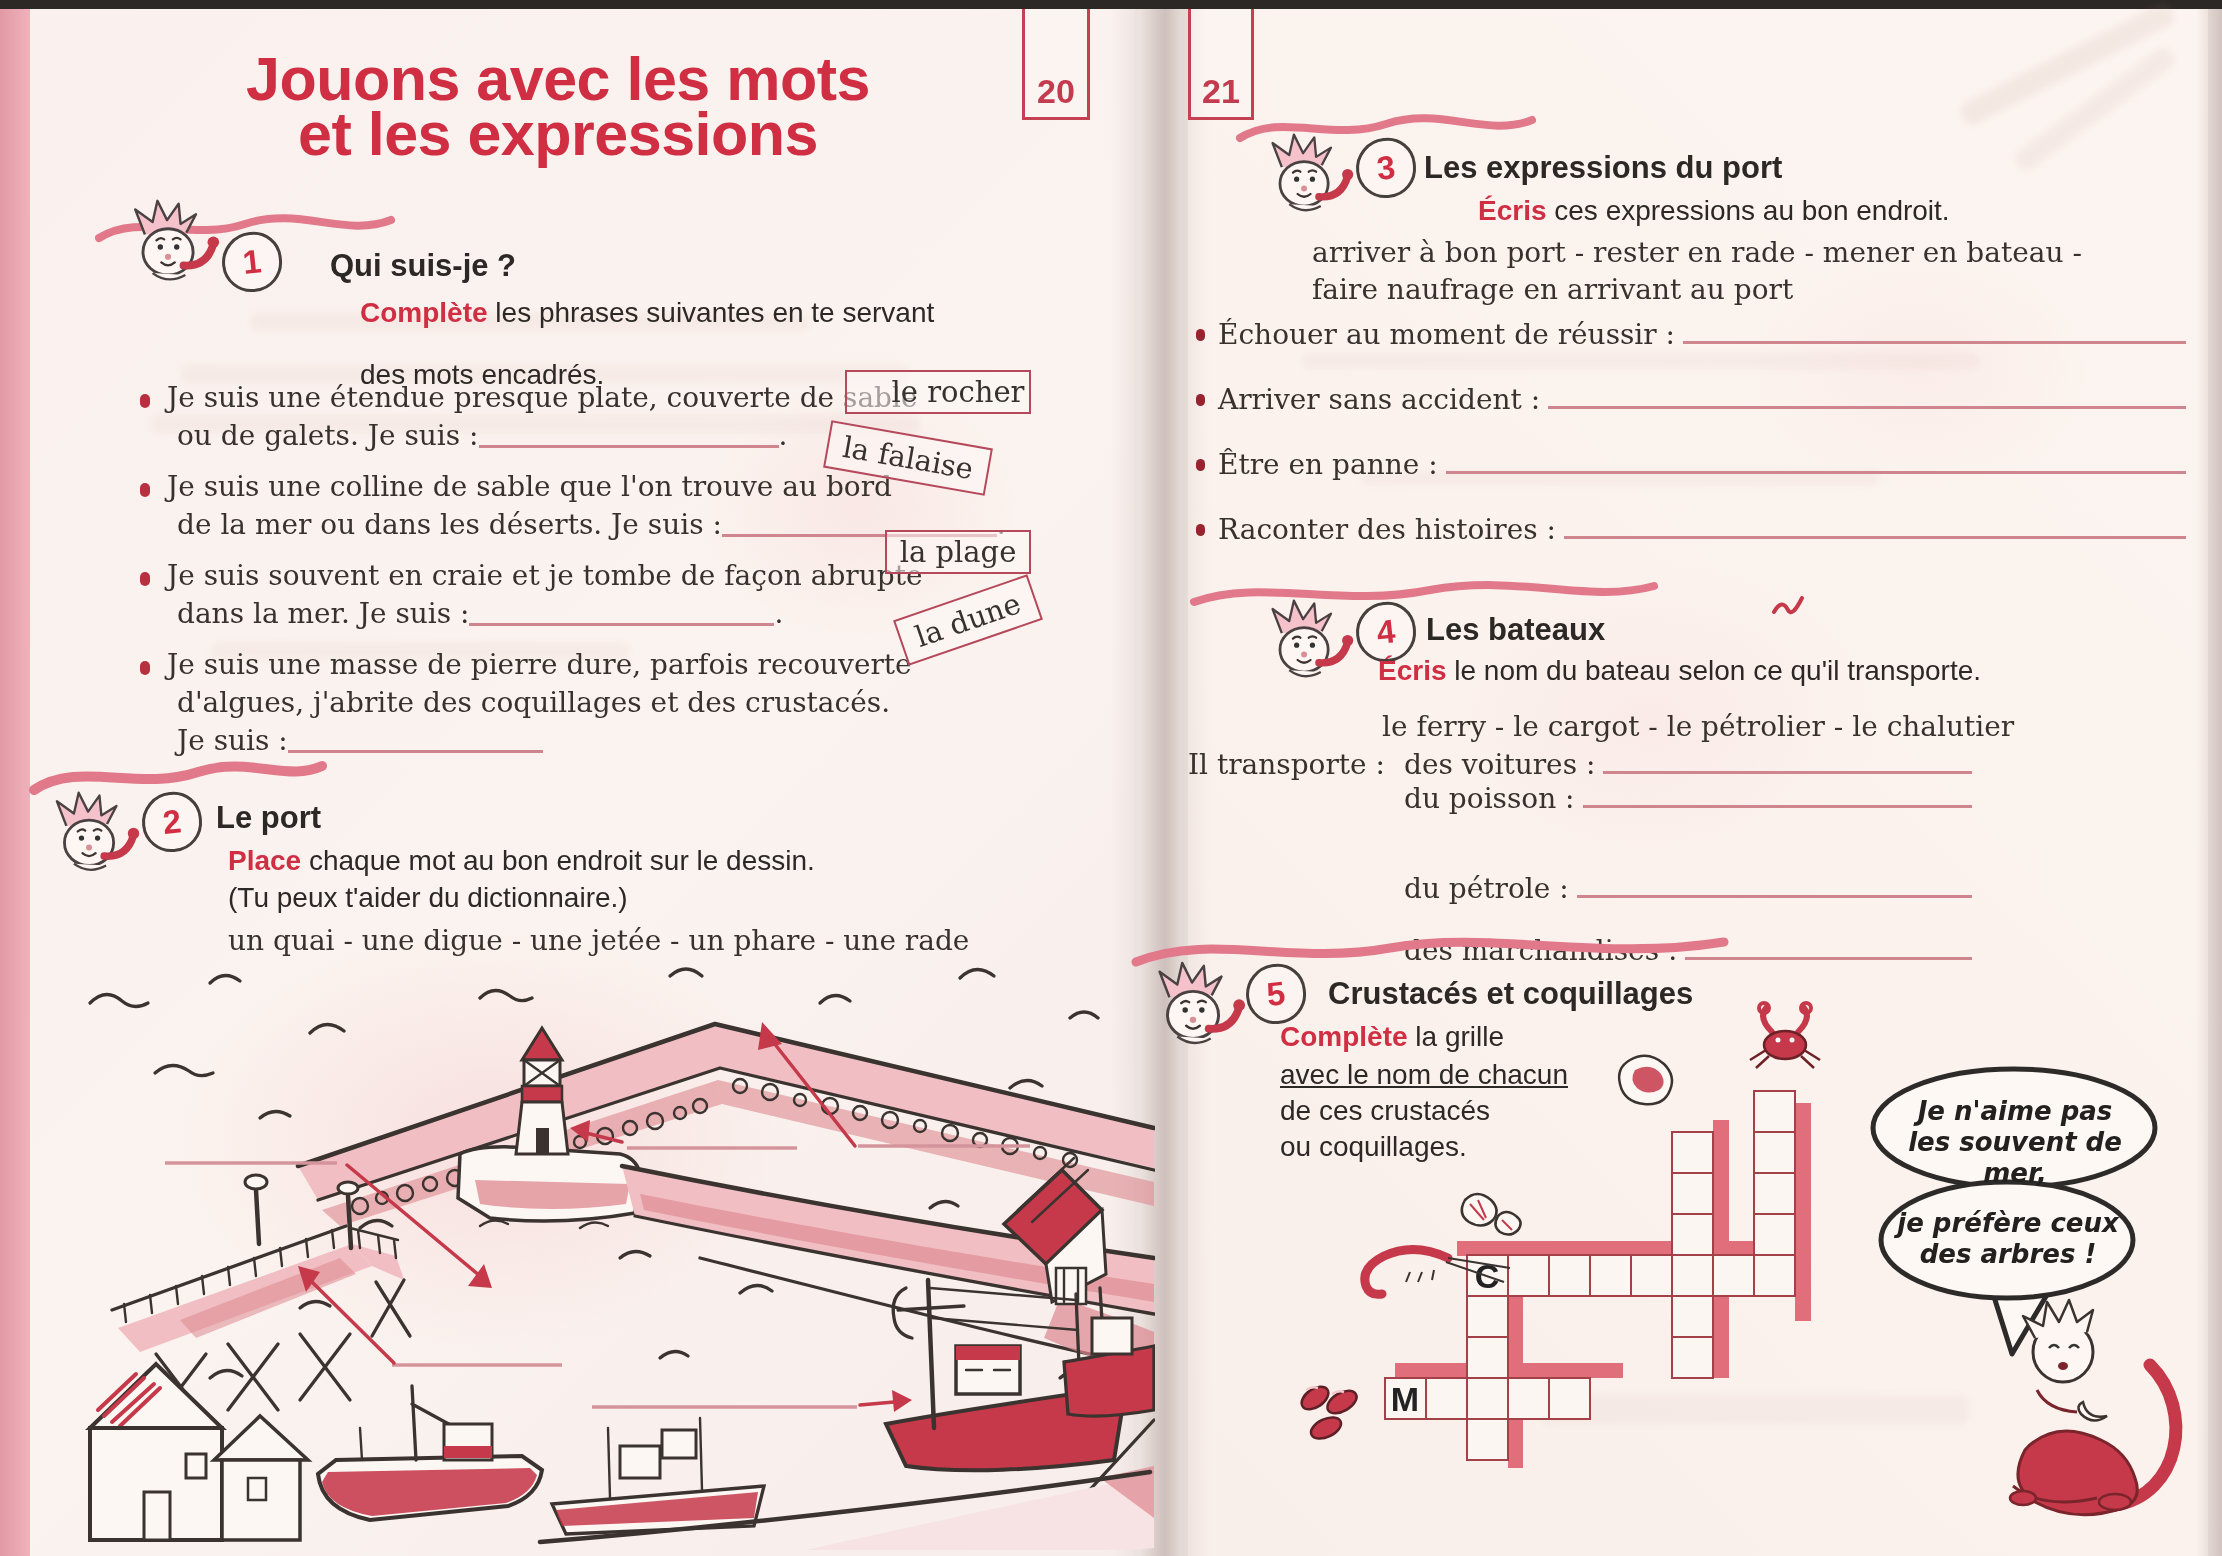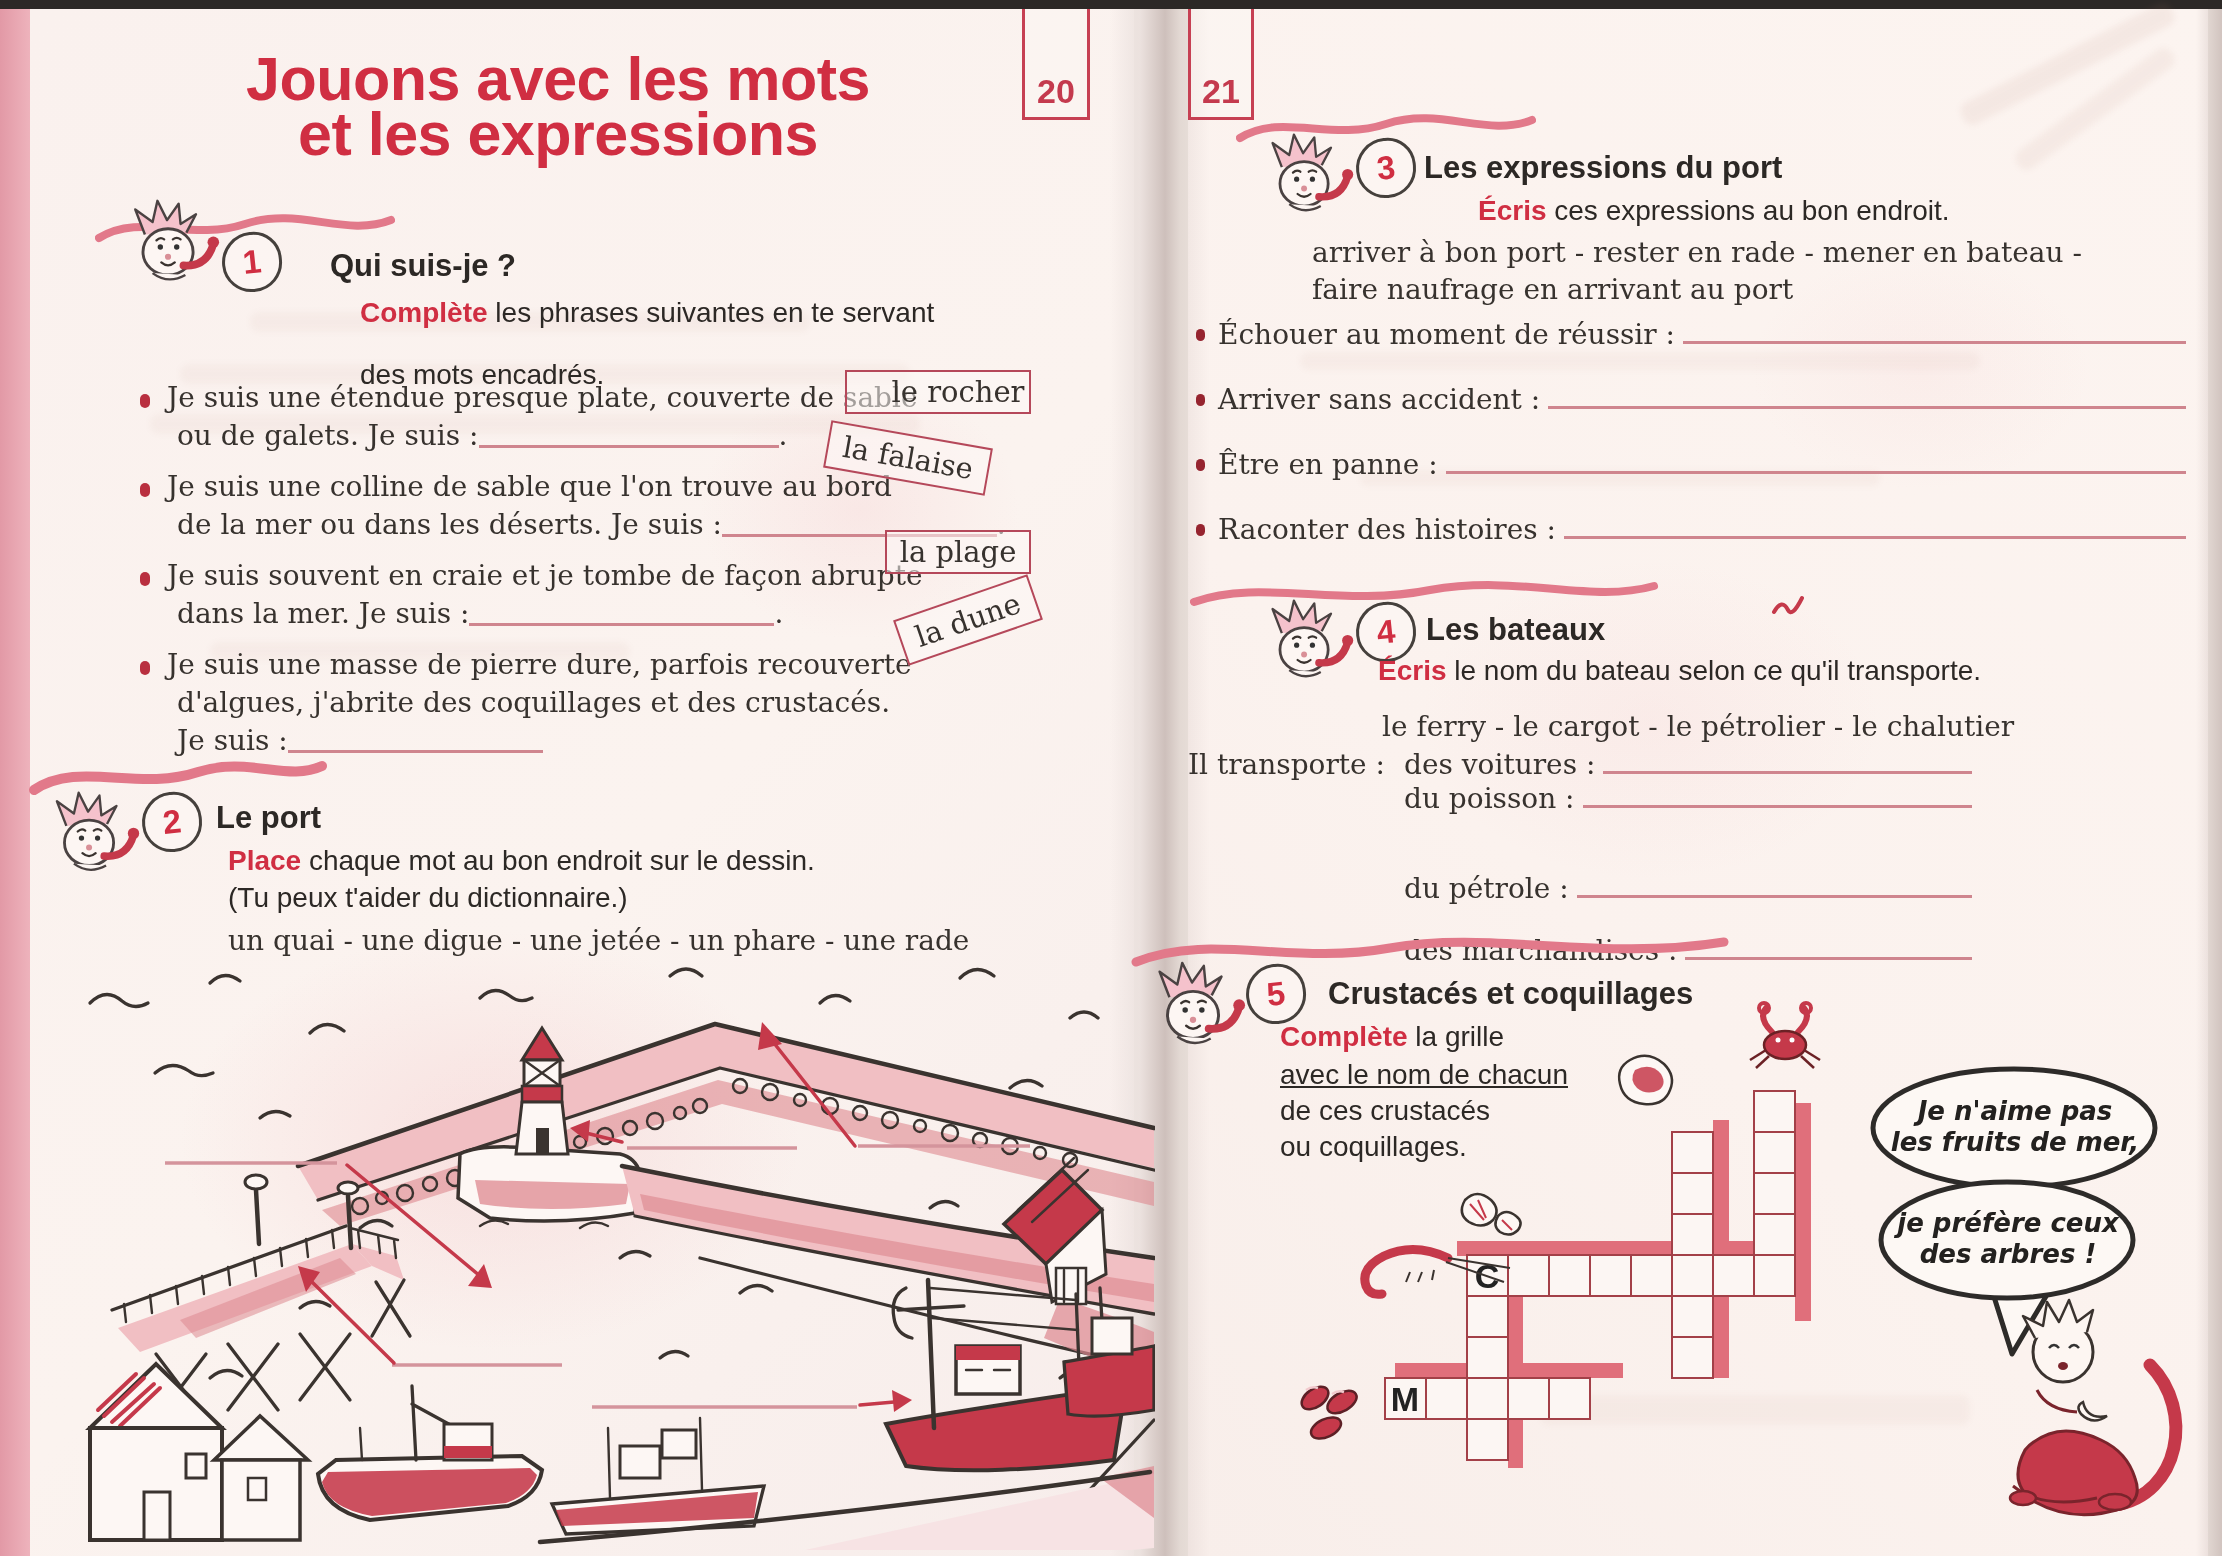--- a/index.html
+++ b/index.html
@@ -522,21 +522,21 @@
   <div class="abs lead" style="left:1280px;top:1094px;">de ces crustacés</div>
   <div class="abs lead" style="left:1280px;top:1130px;">ou coquillages.</div>
 
   <svg class="abs" style="left:1862px;top:1058px;" width="310" height="300" viewBox="0 0 310 300">
     <ellipse cx="152" cy="70" rx="141" ry="59" fill="#fdf8f4" stroke="#2d2b29" stroke-width="5"></ellipse>
     <polygon points="128,226 150,296 196,218" fill="#fdf8f4" stroke="#2d2b29" stroke-width="5" stroke-linejoin="round"></polygon>
     <ellipse cx="145" cy="182" rx="126" ry="58" fill="#fdf8f4" stroke="#2d2b29" stroke-width="5"></ellipse>
   </svg>
   <div class="bubtxt" style="left:1886px;top:1096px;width:258px;">
     <div>Je n'aime pas</div>
-    <div>les fruits de mer,</div>
+    <div>les souvent de mer,</div>
   </div>
   <div class="bubtxt" style="left:1892px;top:1208px;width:232px;">
     <div>je préfère ceux</div>
     <div>des arbres !</div>
   </div>
 
   <svg class="abs" style="left:1965px;top:1290px;" width="250" height="255" viewBox="0 0 250 255">
     <path d="M150,215 C215,205 230,120 185,75" stroke="#c5394a" stroke-width="13" fill="none" stroke-linecap="round"></path>
     <path d="M60,160 q-18,34 10,52 q40,22 88,6 q20,-8 12,-30 q-8,-26 -34,-38 q-30,-14 -52,-6 q-16,6 -24,16 Z" class="rf" stroke="#7a242c" stroke-width="3"></path>
     <path d="M48,196 q30,24 84,12" stroke="#7a242c" stroke-width="3" fill="none"></path>

